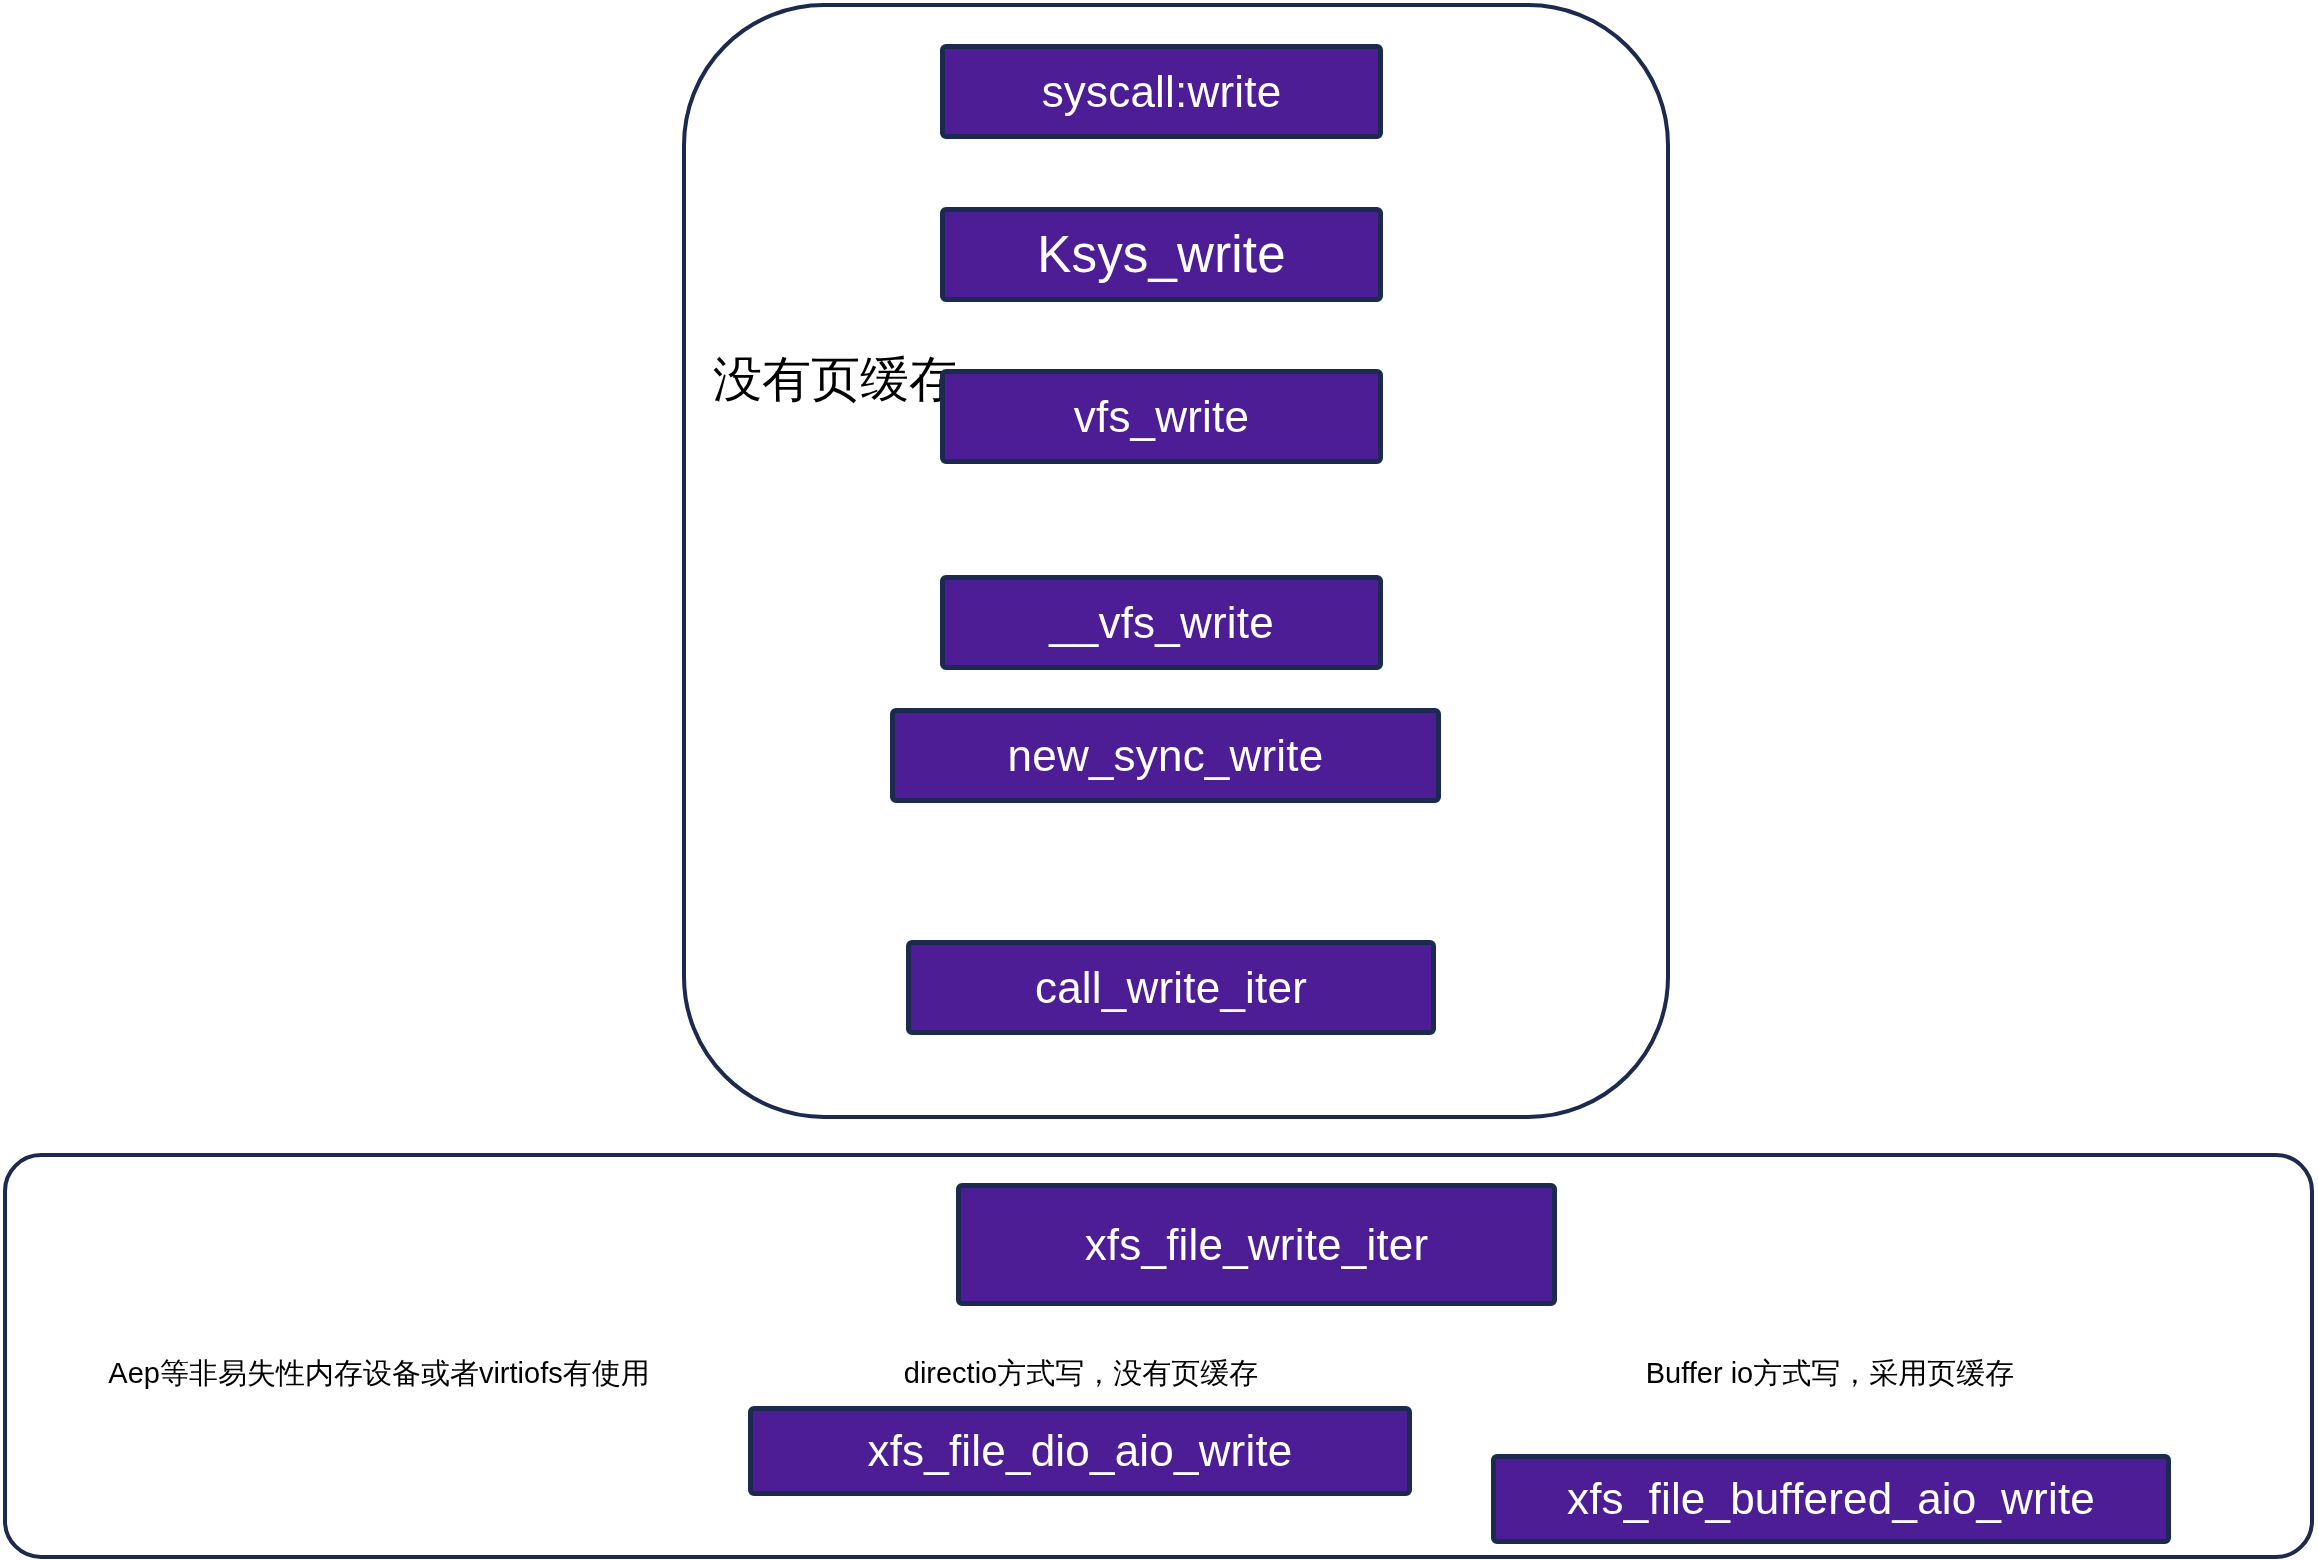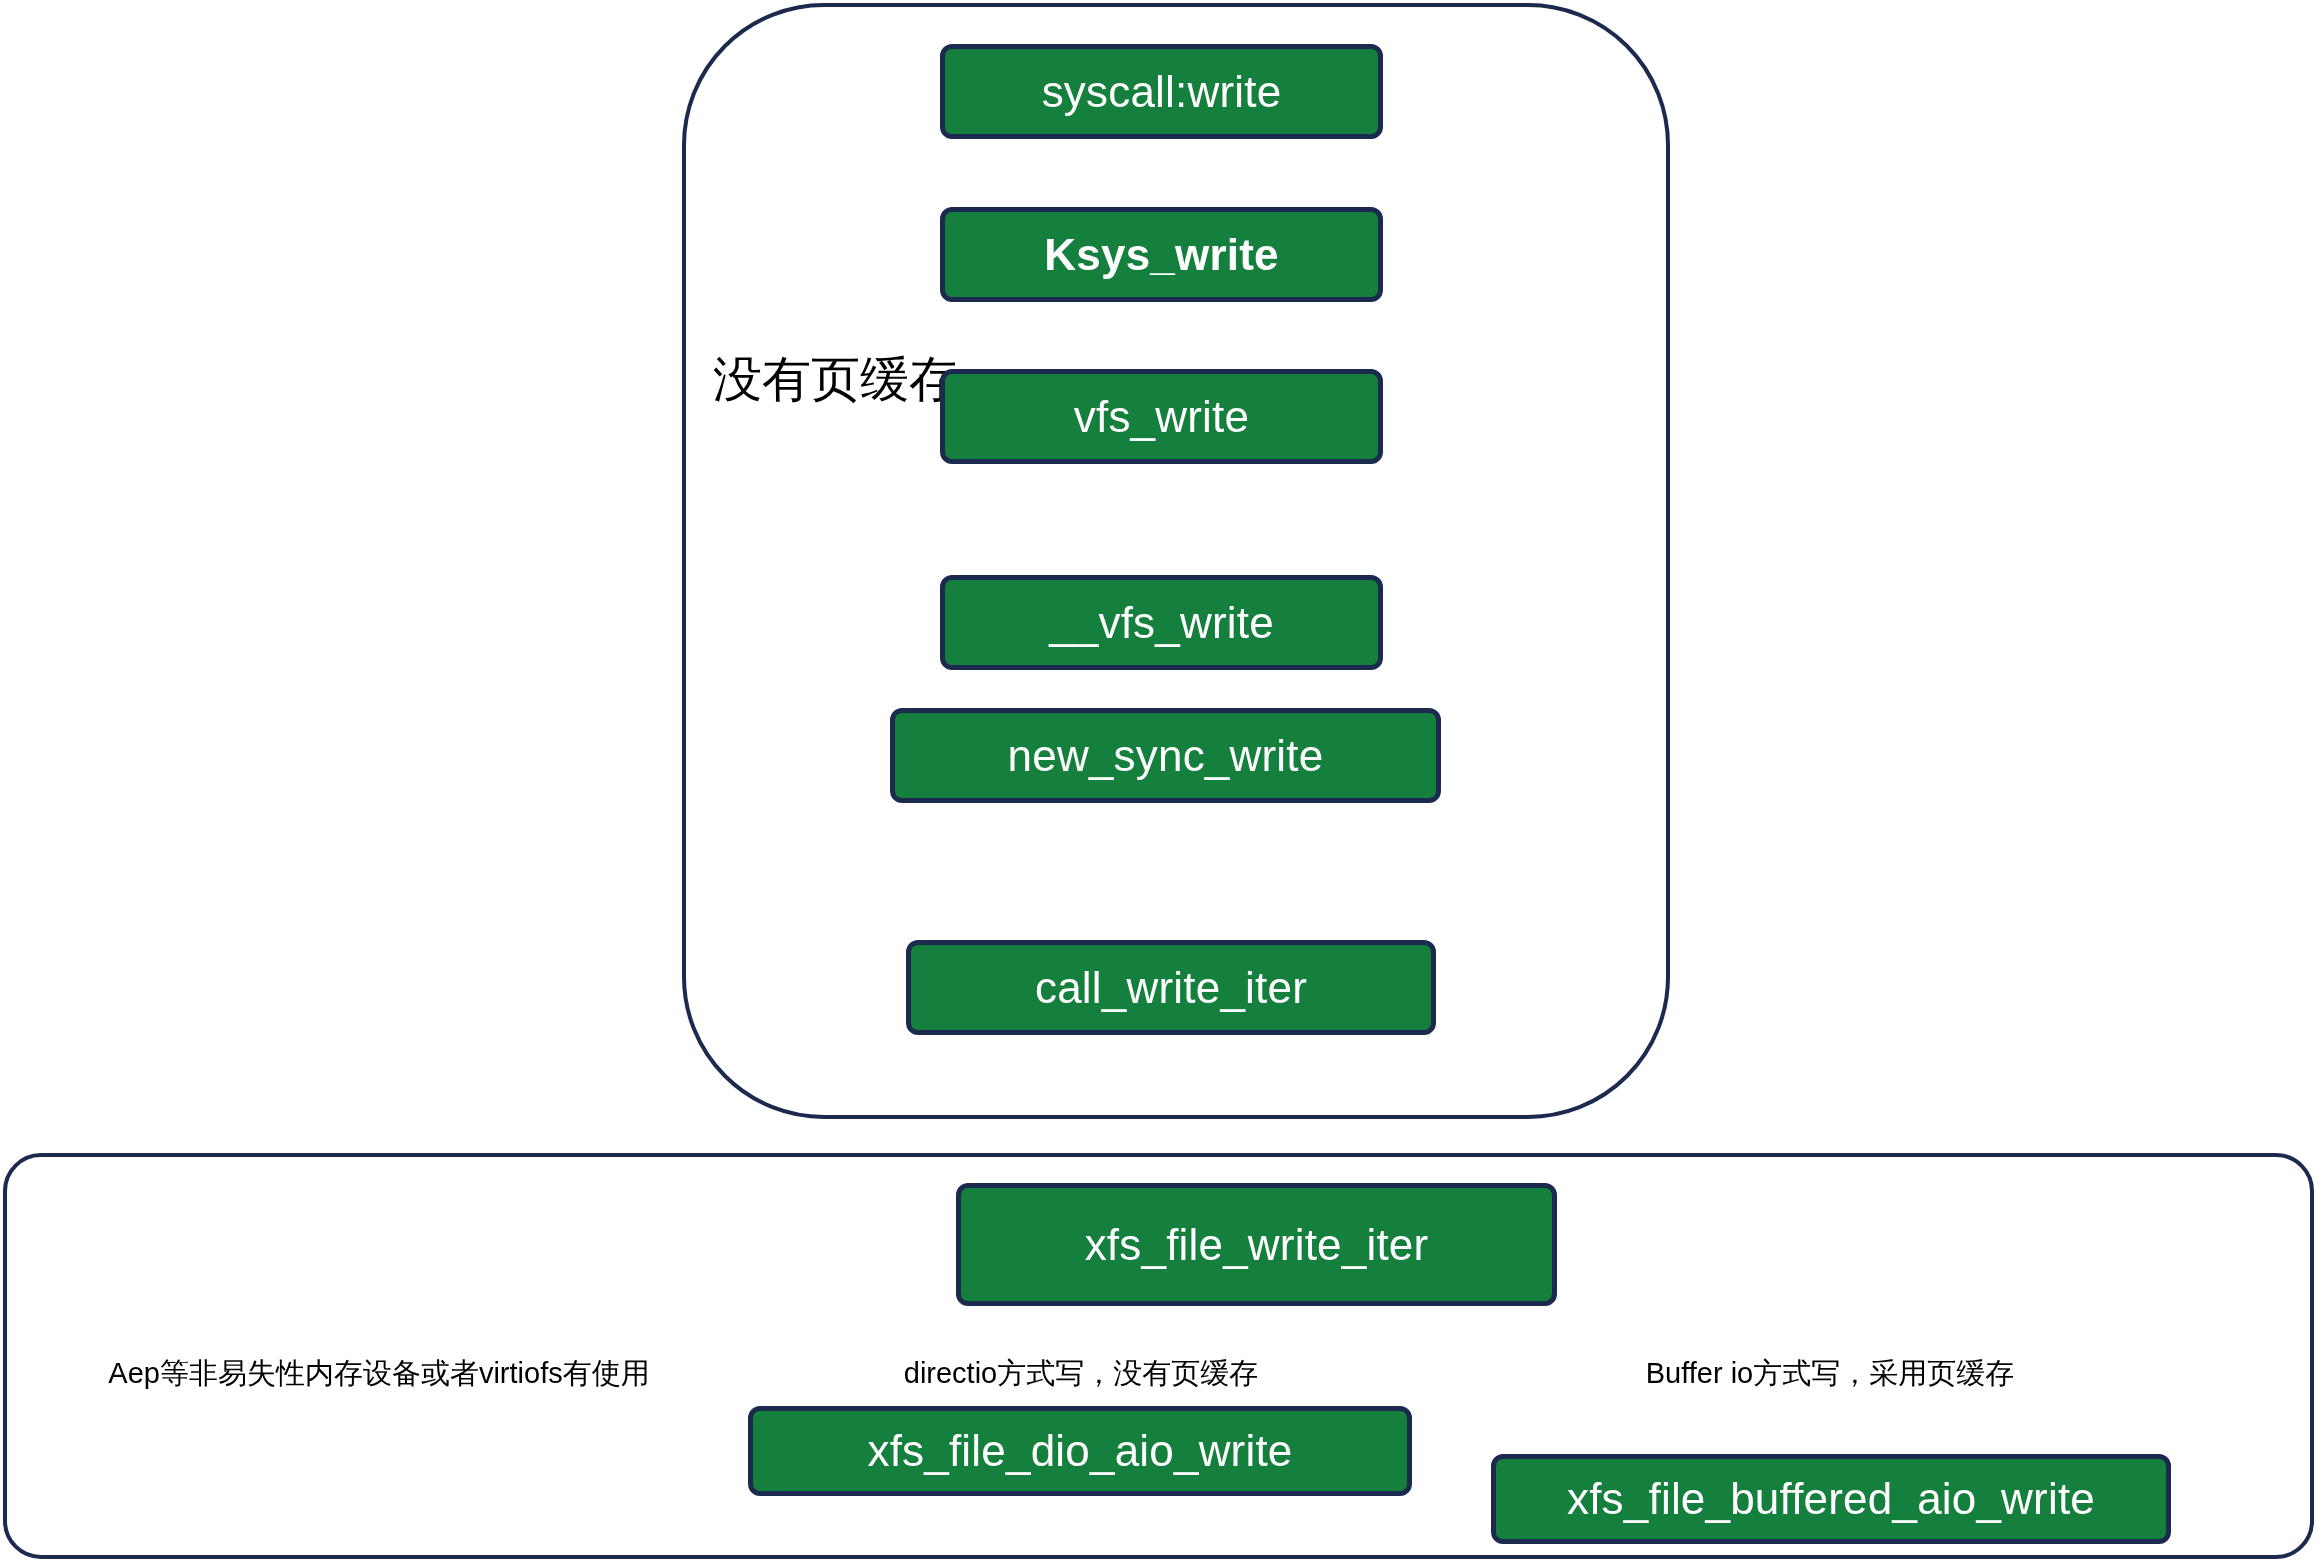--- a/index.html
+++ b/index.html
@@ -48,34 +48,34 @@
     left: 713px;
     top: 355px;
     font-size: 49px;
     line-height: 1;
   }
 
   
   .node {
     position: absolute;
     box-sizing: border-box;
-    background: #15803d;
+    background: #4c1d95;
     border: 5.5px solid #1b2a4e;
-    border-radius: 12px;
+    border-radius: 6px;
     color: #ffffff;
     display: flex;
     align-items: center;
     justify-content: center;
     white-space: nowrap;
     letter-spacing: 0.2px;
   }
 
   
   #node-syscall-write   { left:940px; top:44px;   width:443px;  height:95px; font-size:44px; }
-  #node-ksys-write      { left:940px; top:207px;  width:443px;  height:95px; font-size:44px;font-weight:bold; }
+  #node-ksys-write      { left:940px; top:207px;  width:443px;  height:95px; font-size:51px; }
   #node-vfs-write       { left:940px; top:369px;  width:443px;  height:95px; font-size:44px; }
   #node-dunder-vfs-write{ left:940px; top:563px;  width:443px;  height:95px; font-size:44px;margin-top:12px; }
   #node-new-sync-write  { left:890px; top:708px;  width:551px;  height:95px; font-size:44px; }
   #node-call-write-iter { left:906px; top:940px; width:530px;  height:95px; font-size:44px; }
 
   
   #node-xfs-file-write-iter { left:956px; top:1183px; width:601px;  height:123px; font-size:44px; }
   #node-xfs-file-dax-write  { left:90px;  top:1406px; width:633px;  height:90px; font-size:44px; }
   #node-xfs-file-dio-aio-write { left:748px; top:1406px; width:664px; height:90px; font-size:44px; }
   #node-xfs-file-buffered-aio-write { left:1491px; top:1406px; width:680px; height:90px; font-size:44px;margin-top:48px; }

